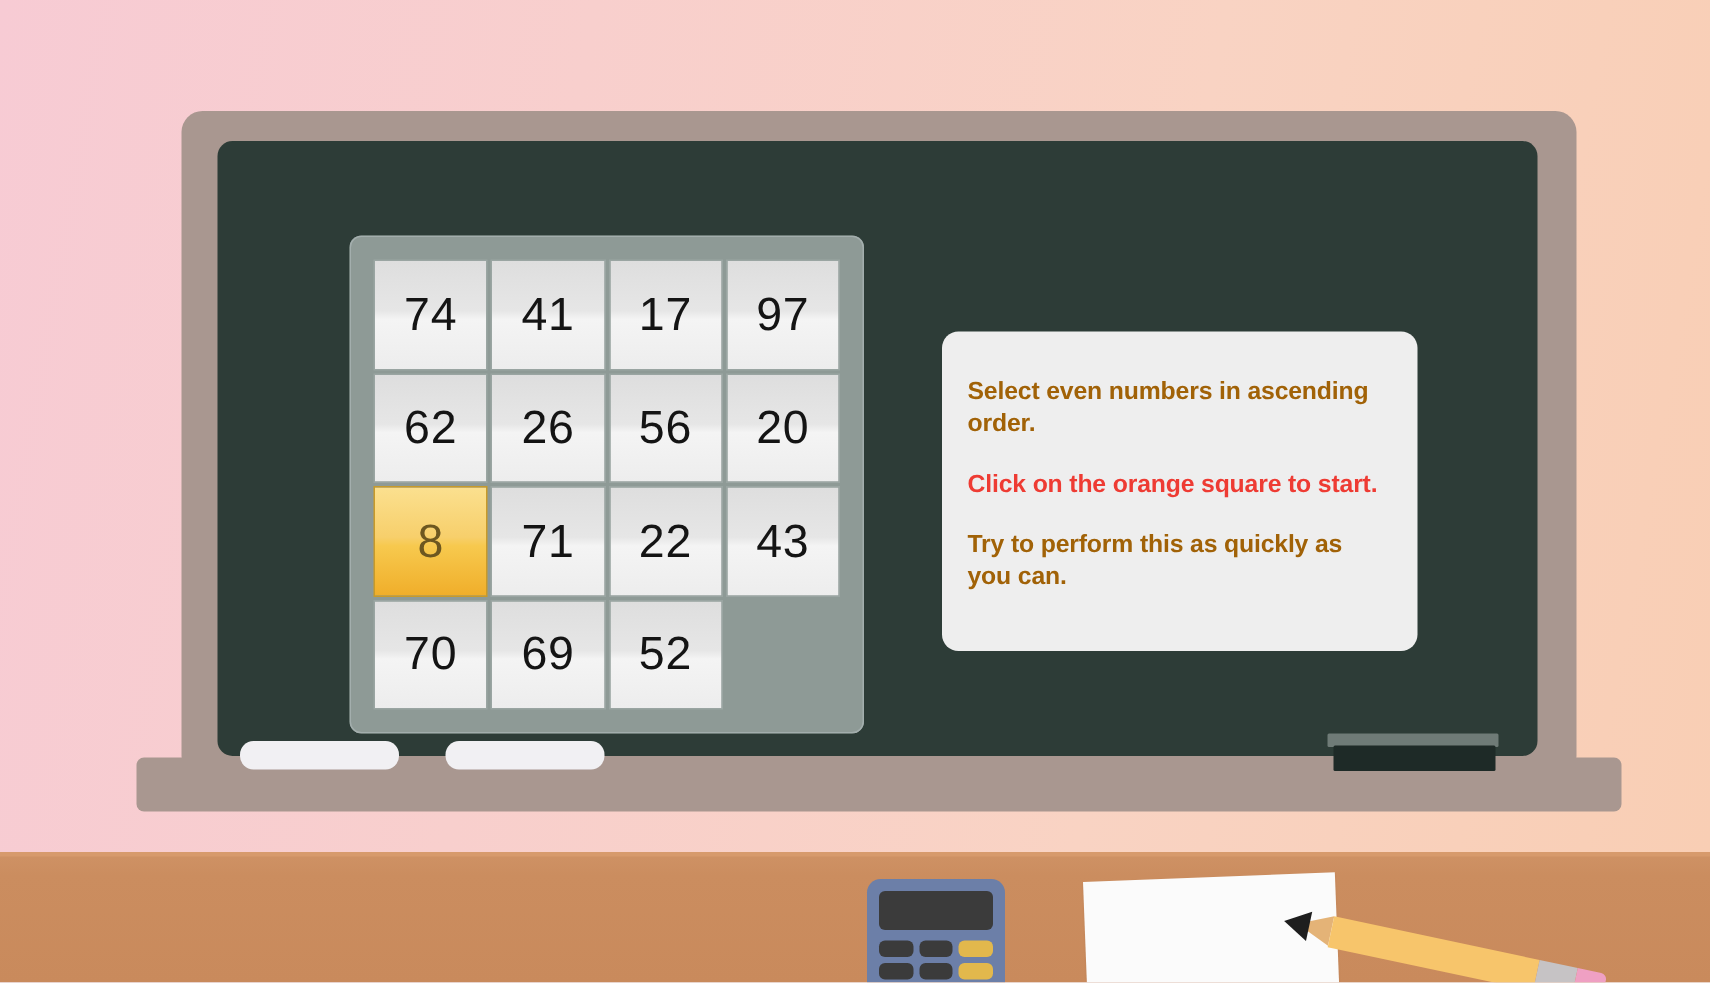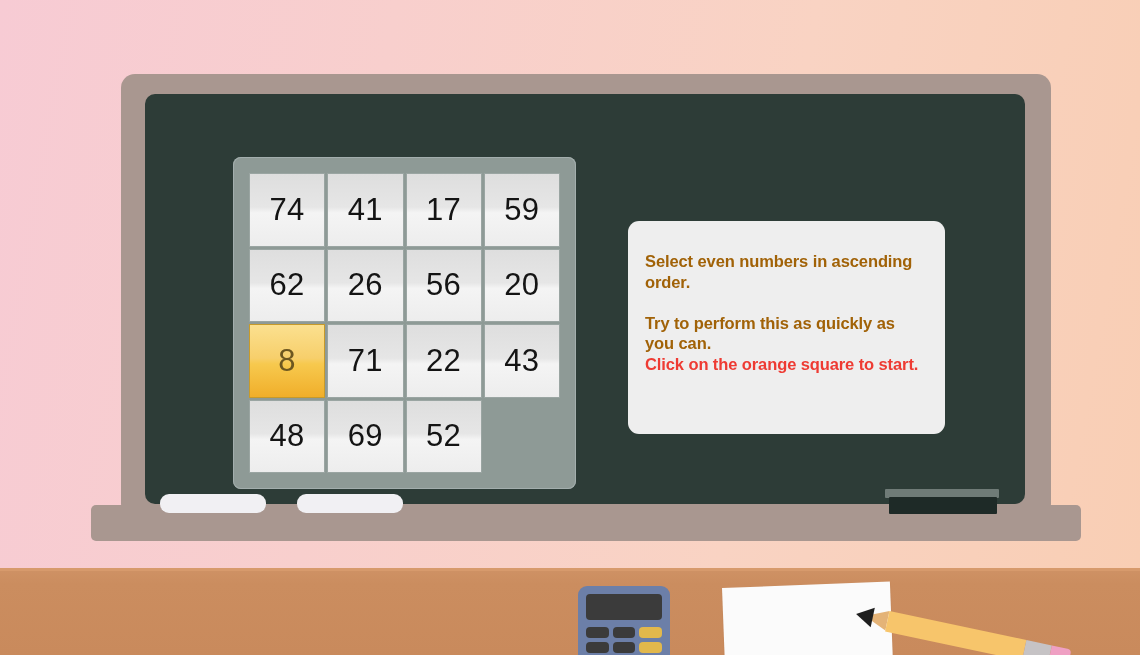--- a/index.html
+++ b/index.html
@@ -239,39 +239,39 @@
   <div class="desk-edge"></div>
 
   <div class="board-frame"></div>
   <div class="board-surface"></div>
 
   <div class="grid-panel">
     <div class="grid">
       <div class="cell">74</div>
       <div class="cell">41</div>
       <div class="cell">17</div>
-      <div class="cell">59</div>
+      <div class="cell">97</div>
       <div class="cell">62</div>
       <div class="cell">26</div>
       <div class="cell">56</div>
       <div class="cell">20</div>
       <div class="cell highlight">8</div>
       <div class="cell">71</div>
       <div class="cell">22</div>
       <div class="cell">43</div>
-      <div class="cell">48</div>
+      <div class="cell">70</div>
       <div class="cell">69</div>
       <div class="cell">52</div>
     </div>
   </div>
 
   <div class="instructions">
     <p class="instr-line">Select even numbers in ascending order.</p>
+    <p class="instr-line accent">Click on the orange square to start.</p>
     <p class="instr-line last">Try to perform this as quickly as you can.</p>
-    <p class="instr-line accent">Click on the orange square to start.</p>
   </div>
 
   <div class="board-ledge"></div>
   <div class="eraser-felt"></div>
   <div class="eraser-body"></div>
   <div class="chalk one"></div>
   <div class="chalk two"></div>
 
   <div class="calculator">
     <div class="calc-screen"></div>

